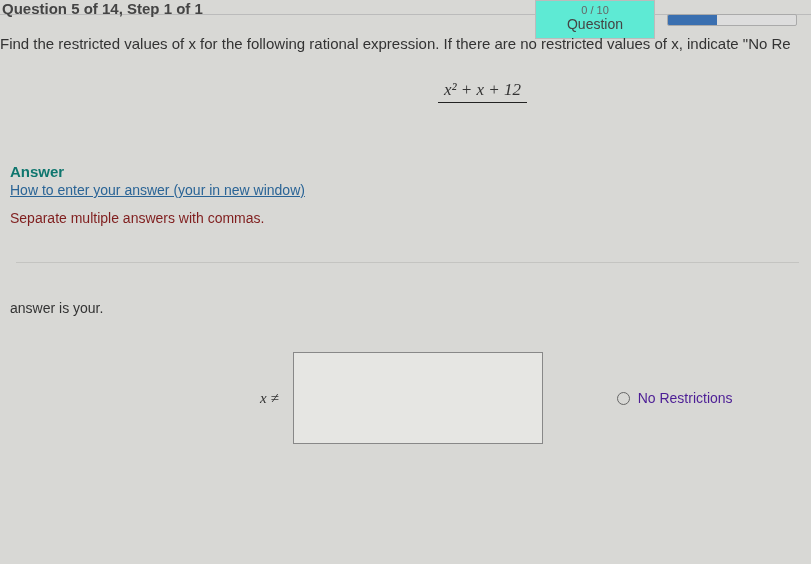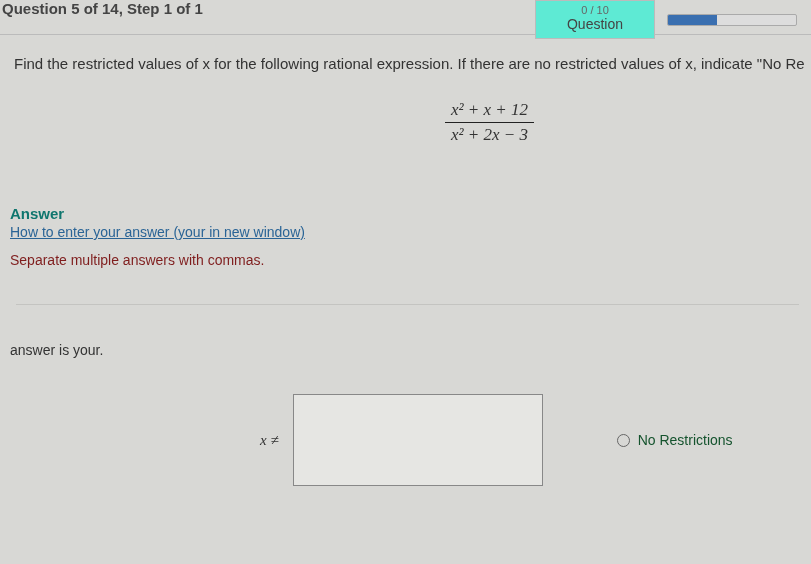--- a/index.html
+++ b/index.html
@@ -9,21 +9,21 @@
     width: 811px;
     height: 564px;
     overflow: hidden;
     color: #333;
   }
   .header {
     display: flex;
     align-items: flex-start;
     padding: 0 8px 8px 0;
     border-bottom: 1px solid #bbb;
-    height: 35px;
+    height: 15px;
   }
   .q-title {
     font-weight: bold;
     font-size: 15px;
     color: #444;
     padding-top: 0;
     padding-left: 2px;
   }
   .status-block {
     margin-left: auto;
@@ -49,21 +49,21 @@
     border: 1px solid #aaa;
     border-radius: 2px;
     overflow: hidden;
   }
   .progress-fill {
     height: 100%;
     width: 38%;
     background: #3a6fb0;
   }
   .content {
-    padding: 18px 6px 0 14px;
+    padding: 18px 6px 0 0;
     font-size: 15px;
     color: #333;
   }
   .prompt {
     margin-bottom: 26px;
     line-height: 1.4;
     white-space: nowrap;
   }
   .expression {
     text-align: center;
@@ -128,21 +128,21 @@
     width: 250px;
     height: 92px;
     border: 1px solid #888;
     background: #e6e6e3;
   }
   .radio-opt {
     display: flex;
     align-items: center;
     gap: 8px;
     font-size: 14px;
-    color: #14532d;
+    color: #4c1d95;
     margin-left: 60px;
   }
   .radio-circle {
     width: 13px;
     height: 13px;
     border: 1.5px solid #666;
     border-radius: 50%;
     display: inline-block;
   }
   .divider { border-top: 1px solid #c4c4c1; margin: 0 6px 16px 6px;}
@@ -162,21 +162,20 @@
     </div>
   </div>
 </div>
 
 <div class="content">
   <div class="prompt">Find the restricted values of x for the following rational expression. If there are no restricted values of x, indicate "No Re</div>
 
   <div class="expression">
     <span class="frac">
       <span class="num">x² + x + 12</span>
-      <span class="den">x² + 2x − 3</span>
     </span>
   </div>
 </div>
 
 <div class="answer-section">
   <div class="answer-label">Answer</div>
   <a class="howto" href="#">How to enter your answer (your in new window)</a>
   <div class="instr">Separate multiple answers with commas.</div>
   <div class="divider"></div>
   <div class="radio-note">

